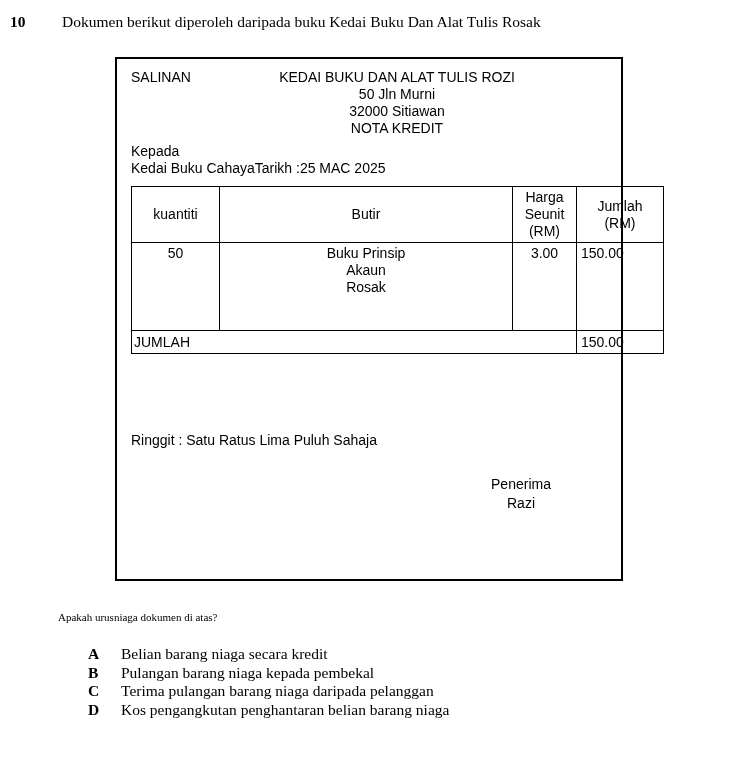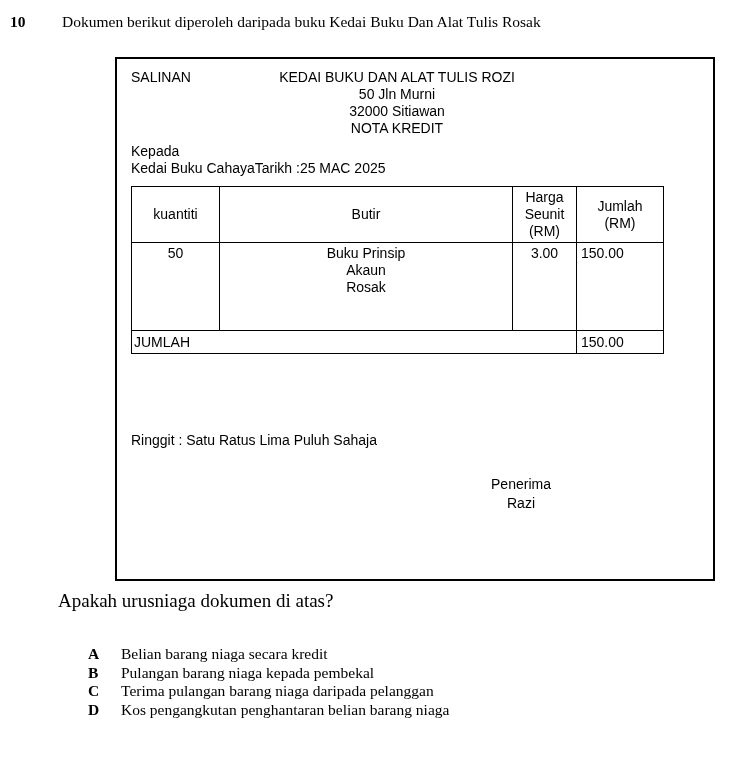--- a/index.html
+++ b/index.html
@@ -15,21 +15,21 @@
   
   .question-line {
     position: absolute; left: 10px; top: 12px; right: 8px;
     display: flex; font-size: 15.5px; line-height: 1.25;
   }
   .q-num { font-weight: bold; width: 52px; flex: 0 0 52px; }
 
   
   .doc-box {
     position: absolute; left: 115px; top: 57px;
-    width: 600px; height: 524px;
+    width: 508px; height: 524px;
     border: 2px solid #000;
     padding: 10px 14px;
     font-family: "Liberation Sans", sans-serif;
     font-size: 14px; line-height: 17px;
   }
   .doc-content { width: 532px; position: relative; }
 
   .doc-top { position: relative; }
   .salinan { position: absolute; left: 0; top: 0; }
   .company-center { text-align: center; }
@@ -61,22 +61,22 @@
 
   .ringgit-line { margin-top: 78px; }
 
   .signature {
     width: 120px; margin-left: 330px; margin-top: 26px;
     text-align: center; line-height: 19px;
   }
 
   
   .prompt {
-    position: absolute; left: 58px; top: 590px;
-    font-size: 19px;
+    position: absolute; left: 58px; top: 611px;
+    font-size: 11px;
   }
   .options {
     position: absolute; left: 88px; top: 645px;
     font-size: 15.5px; line-height: 18px;
   }
   .opt-row { display: flex; margin-bottom: 0.5px; }
   .opt-letter { font-weight: bold; width: 33px; flex: 0 0 33px; }
 </style>
 </head>
 <body>

